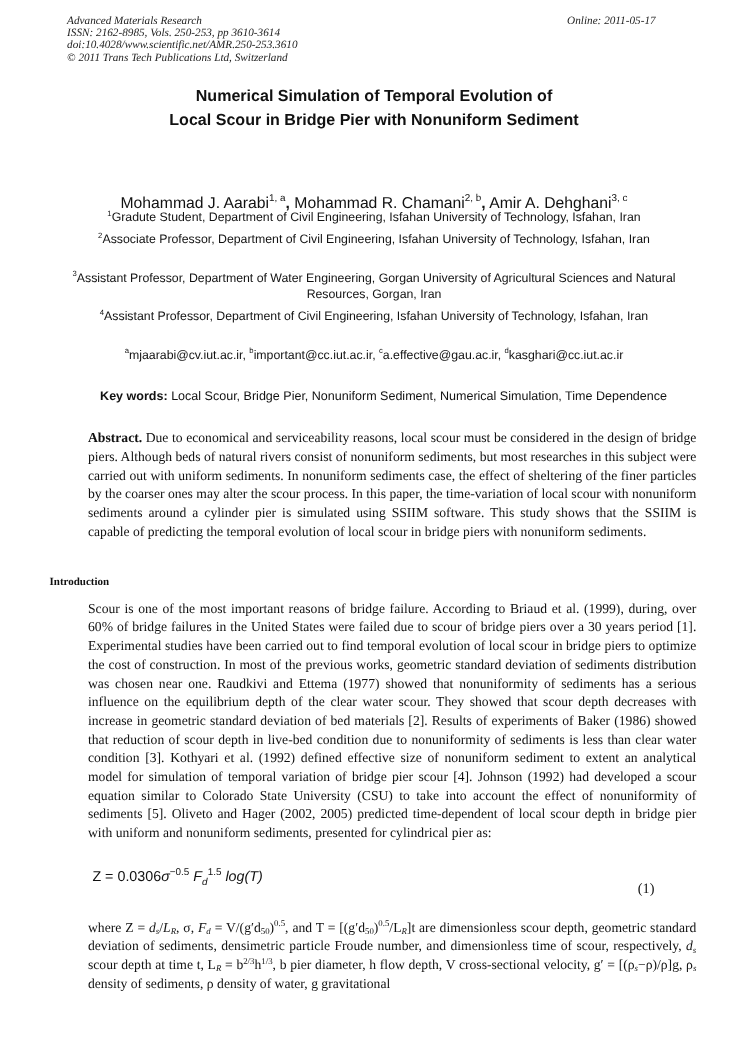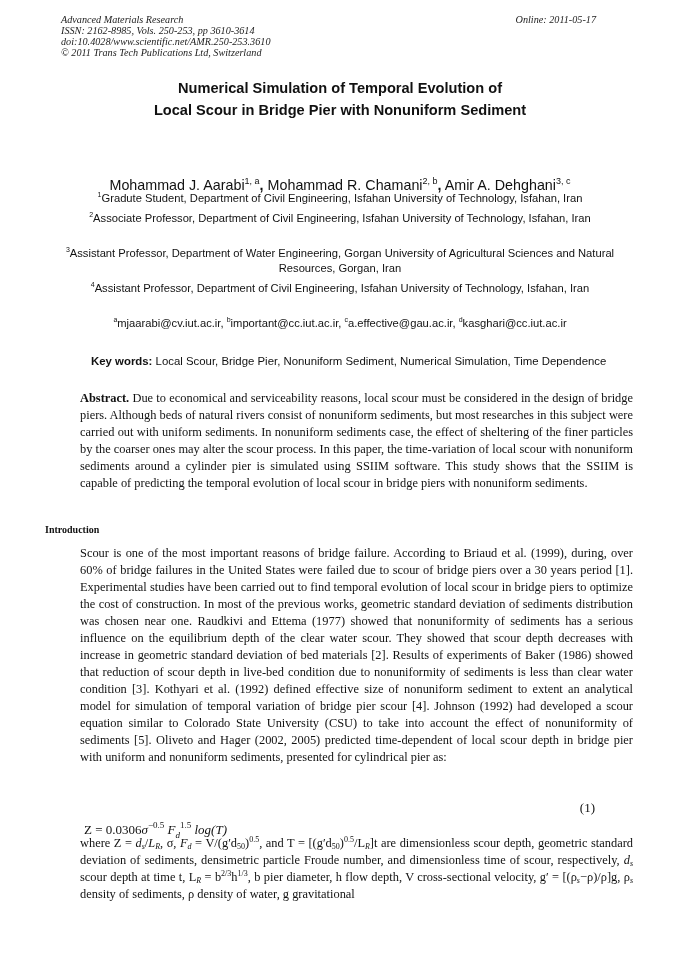--- a/index.html
+++ b/index.html
@@ -11,21 +11,21 @@
   .title { position:absolute; left:60px; width:560px; text-align:center; font-family:"Liberation Sans", sans-serif; font-weight:bold; font-size:14.6px; line-height:22px; }
   .authors { position:absolute; left:60px; width:560px; text-align:center; font-family:"Liberation Sans", sans-serif; font-size:14.3px; line-height:23px; }
   .authors sup { font-size:9px; vertical-align:6px; line-height:0; }
   .aff { position:absolute; left:62px; width:556px; text-align:center; font-family:"Liberation Sans", sans-serif; font-size:11.2px; line-height:15px; }
   .aff sup { font-size:7px; vertical-align:5px; line-height:0; }
   .kw { position:absolute; left:63px; width:553px; font-family:"Liberation Sans", sans-serif; font-size:11.4px; line-height:15.5px; text-align:justify;margin-left:28px; }
   .kw b { font-weight:bold; }
   .para { position:absolute; left:63px; width:553px; font-family:"Liberation Serif", serif; font-size:12.4px; line-height:17px; text-align:justify;margin-left:17px; }
   .para b { font-weight:bold; }
   .sect { position:absolute; left:45px; font-family:"Liberation Serif", serif; font-weight:bold; font-size:10px; }
-  .eq { position:absolute; left:84px; top:822px; font-family:Liberation Serif, serif; font-size:13px; }
+  .eq { position:absolute; left:84px; top:789px; font-family:Liberation Sans, sans-serif; font-size:13px; }
   .eq i { font-style:italic; }
   .eq sup { font-size:9px; vertical-align:6px; line-height:0; }
   .eqno { position:absolute; right:63px; top:800px; font-family:"Liberation Serif", serif; font-size:13px; }
   .ital { font-style:italic; }
   .para sup { font-size:8px; vertical-align:5px; line-height:0; }
   .para sub { font-size:8px; vertical-align:-2px; line-height:0; }
 </style>
 </head>
 <body>
 

